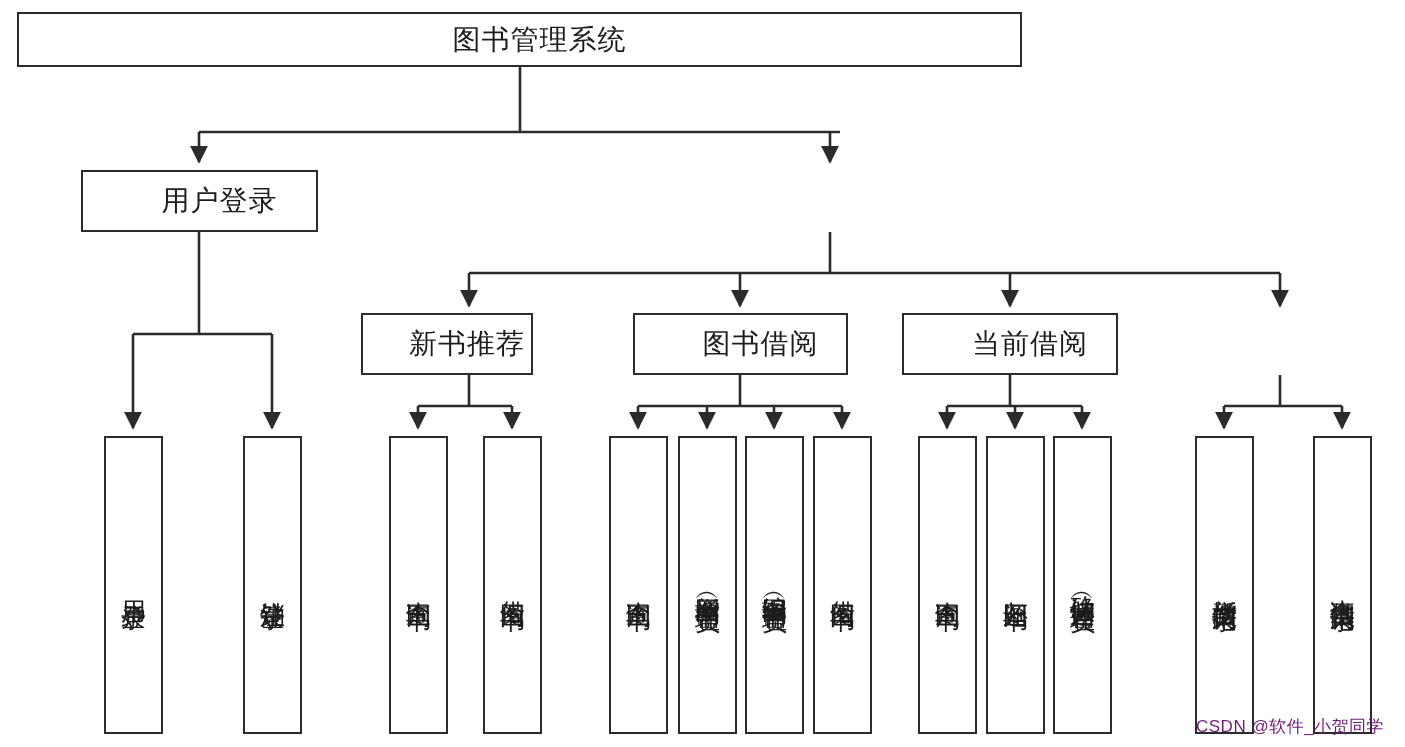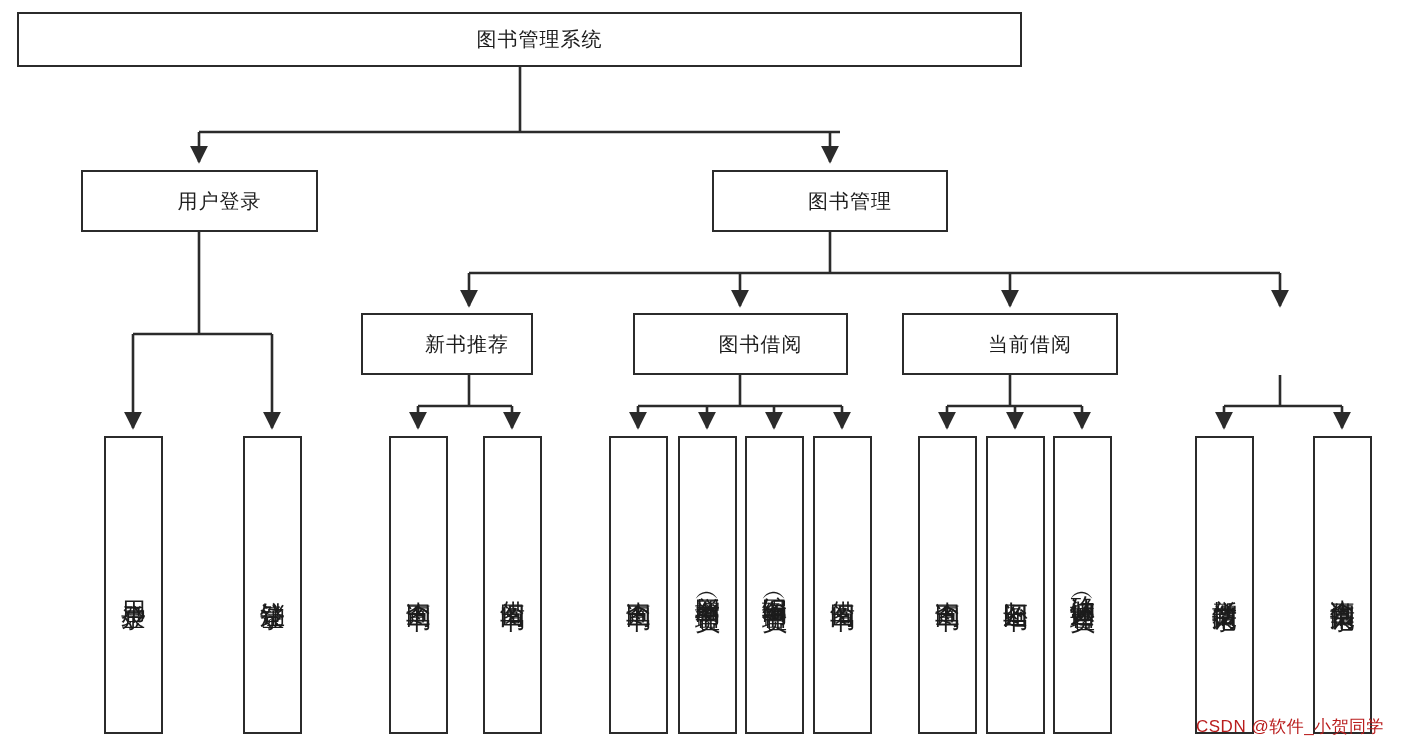--- a/index.html
+++ b/index.html
@@ -26,21 +26,21 @@
     position: absolute;
     box-sizing: border-box;
     border: 2px solid #2b2b2b;
     background: #ffffff;
     display: flex;
     align-items: center;
     justify-content: center;
     color: #1c1c1c;
   }
   .node.horiz {
-    font-size: 20px;
+    font-size: 28px;
     letter-spacing: 1px;
     padding-left: 40px;
   }
   .node.vert {
     writing-mode: vertical-rl;
     text-orientation: upright;
     font-size: 25px;
     line-height: 1.08;
     letter-spacing: 2px;
     padding-top: 6px;
@@ -49,21 +49,21 @@
   }
   .node.vert .vtext {
     writing-mode: vertical-rl;
     text-orientation: upright;
     white-space: nowrap;
     display: block;
   }
   .watermark {
     position: absolute;
     font-size: 17px;
-    color: #b91c1c;
+    color: #701a75;
     white-space: nowrap;
     letter-spacing: 0.5px;
   }
 </style>
 </head>
 <body>
 
 <div id="canvas">
 
   <svg id="edges" viewBox="0 0 1405 747" xmlns="http://www.w3.org/2000/svg">
@@ -116,23 +116,20 @@
     </g>
   </svg>
 
   <div class="node horiz" style="left:17px; top:12px; width:1005px; height:55px;">
     <span>图书管理系统</span>
   </div>
 
   <div class="node horiz" style="left:81px; top:170px; width:237px; height:62px;">
     <span>用户登录</span>
   </div>
-  <div class="node horiz" style="left:712px; top:170px; width:236px; height:62px;">
-    <span>图书管理</span>
-  </div>
 
   <div class="node horiz" style="left:361px; top:313px; width:172px; height:62px;">
     <span>新书推荐</span>
   </div>
   <div class="node horiz" style="left:902px; top:313px; width:216px; height:62px;">
     <span>当前借阅</span>
   </div>
   <div class="node horiz" style="left:633px; top:313px; width:215px; height:62px;">
     <span>图书借阅</span>
   </div>

